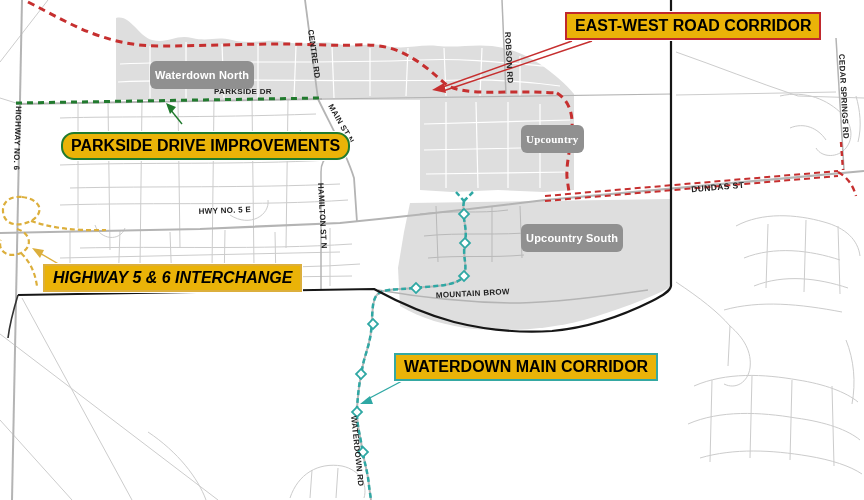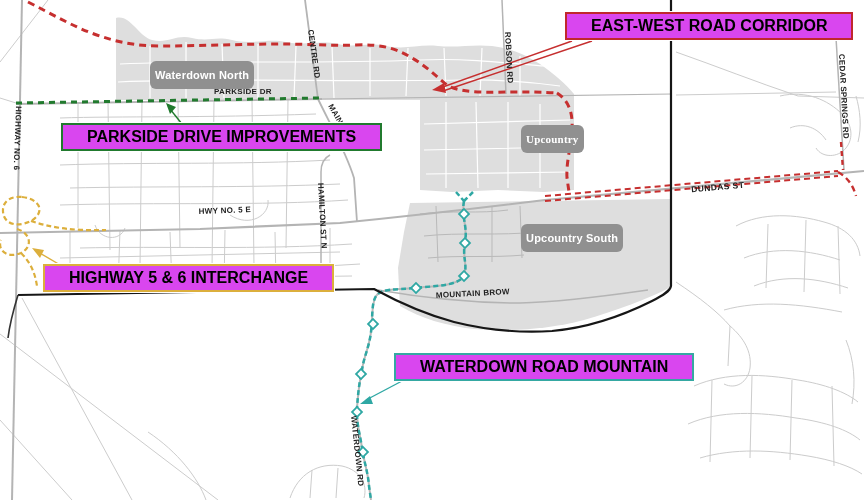--- a/index.html
+++ b/index.html
@@ -7,23 +7,23 @@
     position:relative;width:864px;height:500px;overflow:hidden;background:#ffffff;
     font-family:"Liberation Sans", sans-serif;
   }
   #map-svg{position:absolute;left:0;top:0;}
   .chip{
     position:absolute;background:#909090;color:#ffffff;
     font:bold 11px "Liberation Sans", sans-serif;
     padding:8px 5px;letter-spacing:.2px;white-space:nowrap;border-radius:6px;
   }
   .callout{
-    position:absolute;background:#d946ef;border:2px solid #000;
+    position:absolute;background:#eab308;border:2px solid #000;
     font:bold 16px "Liberation Sans", sans-serif;color:#000;
-    padding:3px 24px;white-space:nowrap;box-shadow:0 0 0 1px #fff;
+    padding:3px 8px;white-space:nowrap;box-shadow:0 0 0 1px #fff;
   }
   .callout.east{border-color:#c0282d;}
   .callout.green{border-color:#217a2e;}
   .callout.yellow{border-color:#dcaf3c;}
   .callout.teal{border-color:#35a8a2;}
   svg text{
     font-family:"Liberation Sans", sans-serif;font-weight:bold;fill:#222222;
   }
   .rdlbl{font-size:8px;letter-spacing:.3px;}
   .rdlbl-lg{font-size:8.5px;letter-spacing:.4px;}
@@ -180,17 +180,17 @@
     <text class="rdlbl" x="16" y="106" transform="rotate(92 16 106)">HIGHWAY NO. 6</text>
     <text class="rdlbl" x="351" y="416" transform="rotate(84 351 416)">WATERDOWN RD</text>
   </g>
 </svg>
 
   <div class="chip" style="left:150px;top:61px;">Waterdown North</div>
   <div class="chip" style="left:521px;top:125px;font-family:Liberation Serif, serif;">Upcountry</div>
   <div class="chip" style="left:521px;top:224px;">Upcountry South</div>
 
   <div class="callout east" style="left:565px;top:12px;">EAST-WEST ROAD CORRIDOR</div>
-  <div class="callout green" style="left:61px;top:123px;">PARKSIDE DRIVE IMPROVEMENTS</div>
-  <div class="callout yellow" style="left:43px;top:264px;">HIGHWAY 5 &amp; 6 INTERCHANGE</div>
-  <div class="callout teal" style="left:394px;top:353px;">WATERDOWN ROAD MOUNTAIN</div>
+  <div class="callout green" style="left:61px;top:132px;border-radius:13px;">PARKSIDE DRIVE IMPROVEMENTS</div>
+  <div class="callout yellow" style="left:43px;top:264px;font-style:italic;">HIGHWAY 5 &amp; 6 INTERCHANGE</div>
+  <div class="callout teal" style="left:394px;top:353px;">WATERDOWN MAIN CORRIDOR</div>
 
 </div>
 
 </body></html>

